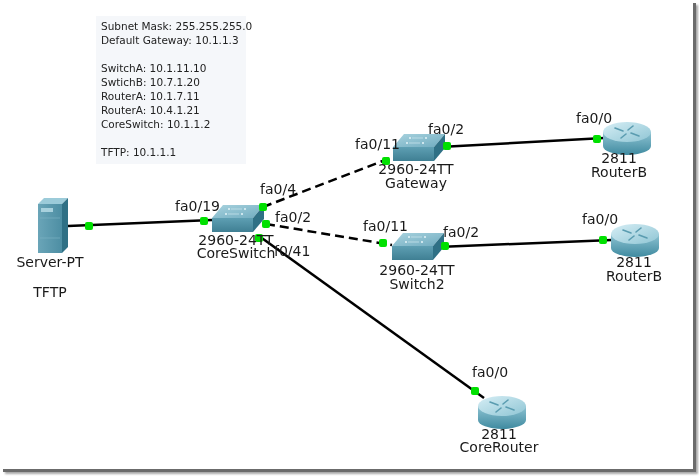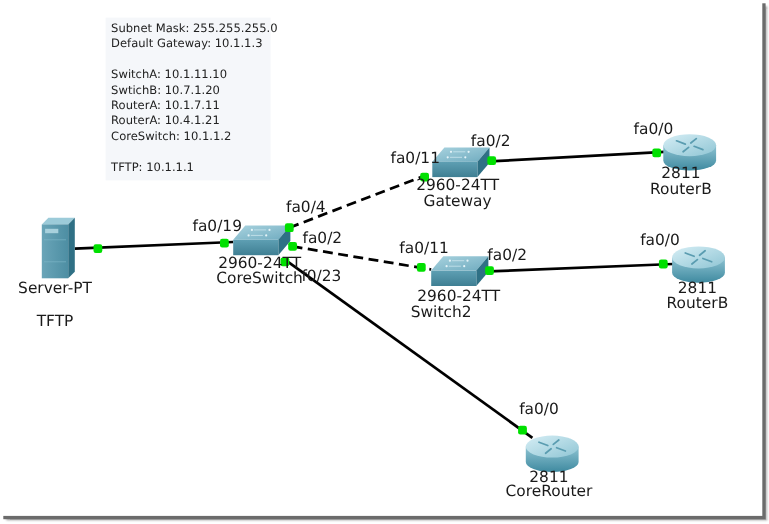--- a/index.html
+++ b/index.html
@@ -182,34 +182,34 @@
 <div class="lbl center" style="left:50px;top:256px">Server-PT</div>
 <div class="lbl center" style="left:50px;top:286px">TFTP</div>
 
 <div class="lbl center" style="left:236px;top:234px">2960-24TT</div>
 <div class="lbl center" style="left:236px;top:247px">CoreSwitch</div>
 
 <div class="lbl center" style="left:416px;top:163px">2960-24TT</div>
 <div class="lbl center" style="left:416px;top:177px">Gateway</div>
 
 <div class="lbl center" style="left:417px;top:264px">2960-24TT</div>
-<div class="lbl center" style="left:401px;top:278px">Switch2</div>
+<div class="lbl center" style="left:417px;top:278px">Switch2</div>
 
 <div class="lbl center" style="left:619px;top:152px">2811</div>
 <div class="lbl center" style="left:619px;top:166px">RouterB</div>
 
 <div class="lbl center" style="left:634px;top:256px">2811</div>
 <div class="lbl center" style="left:634px;top:270px">RouterB</div>
 
 <div class="lbl center" style="left:499px;top:428px">2811</div>
 <div class="lbl center" style="left:499px;top:441px">CoreRouter</div>
 
 <div class="lbl" style="left:175px;top:200px">fa0/19</div>
 <div class="lbl" style="left:260px;top:183px">fa0/4</div>
 <div class="lbl" style="left:355px;top:138px">fa0/11</div>
 <div class="lbl" style="left:275px;top:211px">fa0/2</div>
 <div class="lbl" style="left:363px;top:220px">fa0/11</div>
-<div class="lbl" style="left:274px;top:245px">f0/23</div>
+<div class="lbl" style="left:274px;top:245px">f0/41</div>
 <div class="lbl" style="left:472px;top:366px">fa0/0</div>
 <div class="lbl" style="left:428px;top:123px">fa0/2</div>
 <div class="lbl" style="left:576px;top:112px">fa0/0</div>
 <div class="lbl" style="left:443px;top:226px">fa0/2</div>
 <div class="lbl" style="left:582px;top:213px">fa0/0</div>
 
 </body></html>

